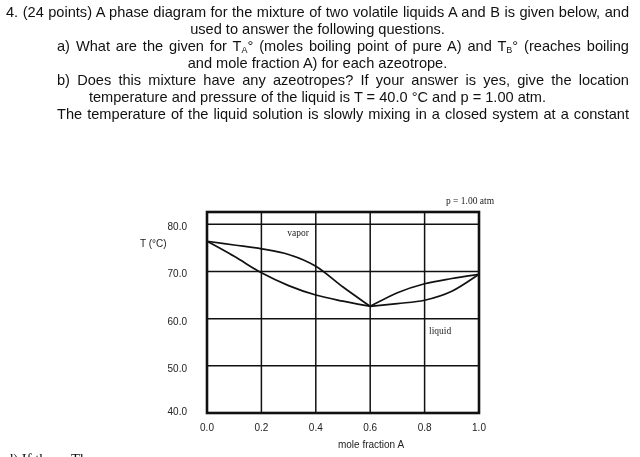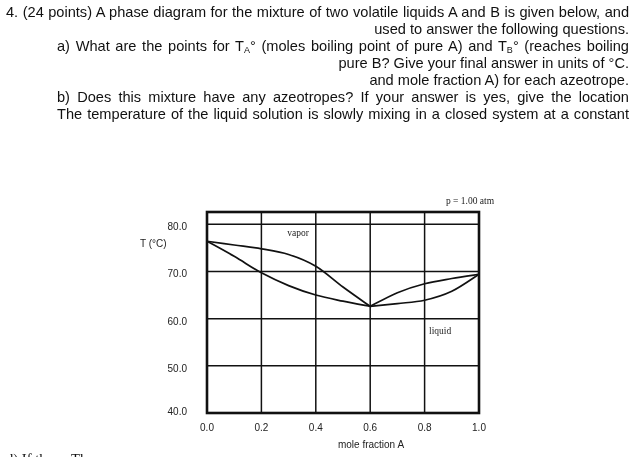--- a/index.html
+++ b/index.html
@@ -1,39 +1,39 @@
 <!DOCTYPE html>
 <html><head>
 <meta charset="utf-8">
 <style>
   html, body { margin:0; padding:0; background:#ffffff; }
   body { width:640px; height:457px; overflow:hidden; position:relative; }
   .q { position:absolute; left:6px; top:3.5px; width:623px;
        font-family:Liberation Sans, sans-serif; font-size:14.6px; color:#111; }
   .ln { height:17px; line-height:17px; white-space:nowrap; overflow:visible; }
   .full { text-align:justify; text-align-last:justify; white-space:normal; overflow:hidden; }
-  .left { text-align:right; }
+  .left { text-align:center; }
   .ind { padding-left:51px; }
   sub { font-size:9px; vertical-align:-2px; line-height:0; }
   .cut { position:absolute; left:6px; top:451px; width:623px;
          font-family:"Liberation Serif", serif; font-size:14.6px; color:#111; white-space:nowrap; }
   svg { position:absolute; left:0; top:0; }
   .tick { font-family:"Liberation Sans", sans-serif; font-size:10px; fill:#222; }
   .ser { font-family:"Liberation Serif", serif; font-size:9.5px; fill:#222; }
 </style>
 </head>
 <body>
 
 <div class="q">
   <div class="ln full">4. (24 points) A phase diagram for the mixture of two volatile liquids A and B is given below, and can be</div>
   <div class="ln left">used to answer the following questions.</div>
-  <div class="ln full ind"><span>a) What are the points for T</span><sub>A</sub><span>° (moles boiling point of pure A) and T</span><sub>B</sub><span>° (reaches boiling point of</span></div>
-  <div class="ln left">pure B?  Give your final answer in units of °C.</div>
+  <div class="ln full ind"><span>a) What are the given for T</span><sub>A</sub><span>° (moles boiling point of pure A) and T</span><sub>B</sub><span>° (reaches boiling point of</span></div>
   <div class="ln left">and mole fraction A) for each azeotrope.</div>
   <div class="ln full ind">b) Does this mixture have any azeotropes?  If your answer is yes, give the location (temperature</div>
+  <div class="ln left">temperature and pressure of the liquid is T = 40.0 °C and p = 1.00 atm.</div>
   <div class="ln full ind">The temperature of the liquid solution is slowly mixing in a closed system at a constant pressure</div>
 </div>
 
 <svg id="chart" width="640" height="457">
   <g id="grid">
       <line x1="261.4" x2="261.4" y1="212" y2="413" stroke="#111" stroke-width="1.5"></line>
       <line x1="315.8" x2="315.8" y1="212" y2="413" stroke="#111" stroke-width="1.5"></line>
       <line x1="370.2" x2="370.2" y1="212" y2="413" stroke="#111" stroke-width="1.5"></line>
       <line x1="424.6" x2="424.6" y1="212" y2="413" stroke="#111" stroke-width="1.5"></line>
       <line x1="207" x2="479" y1="224.2676056338028" y2="224.2676056338028" stroke="#111" stroke-width="1.5"></line>

